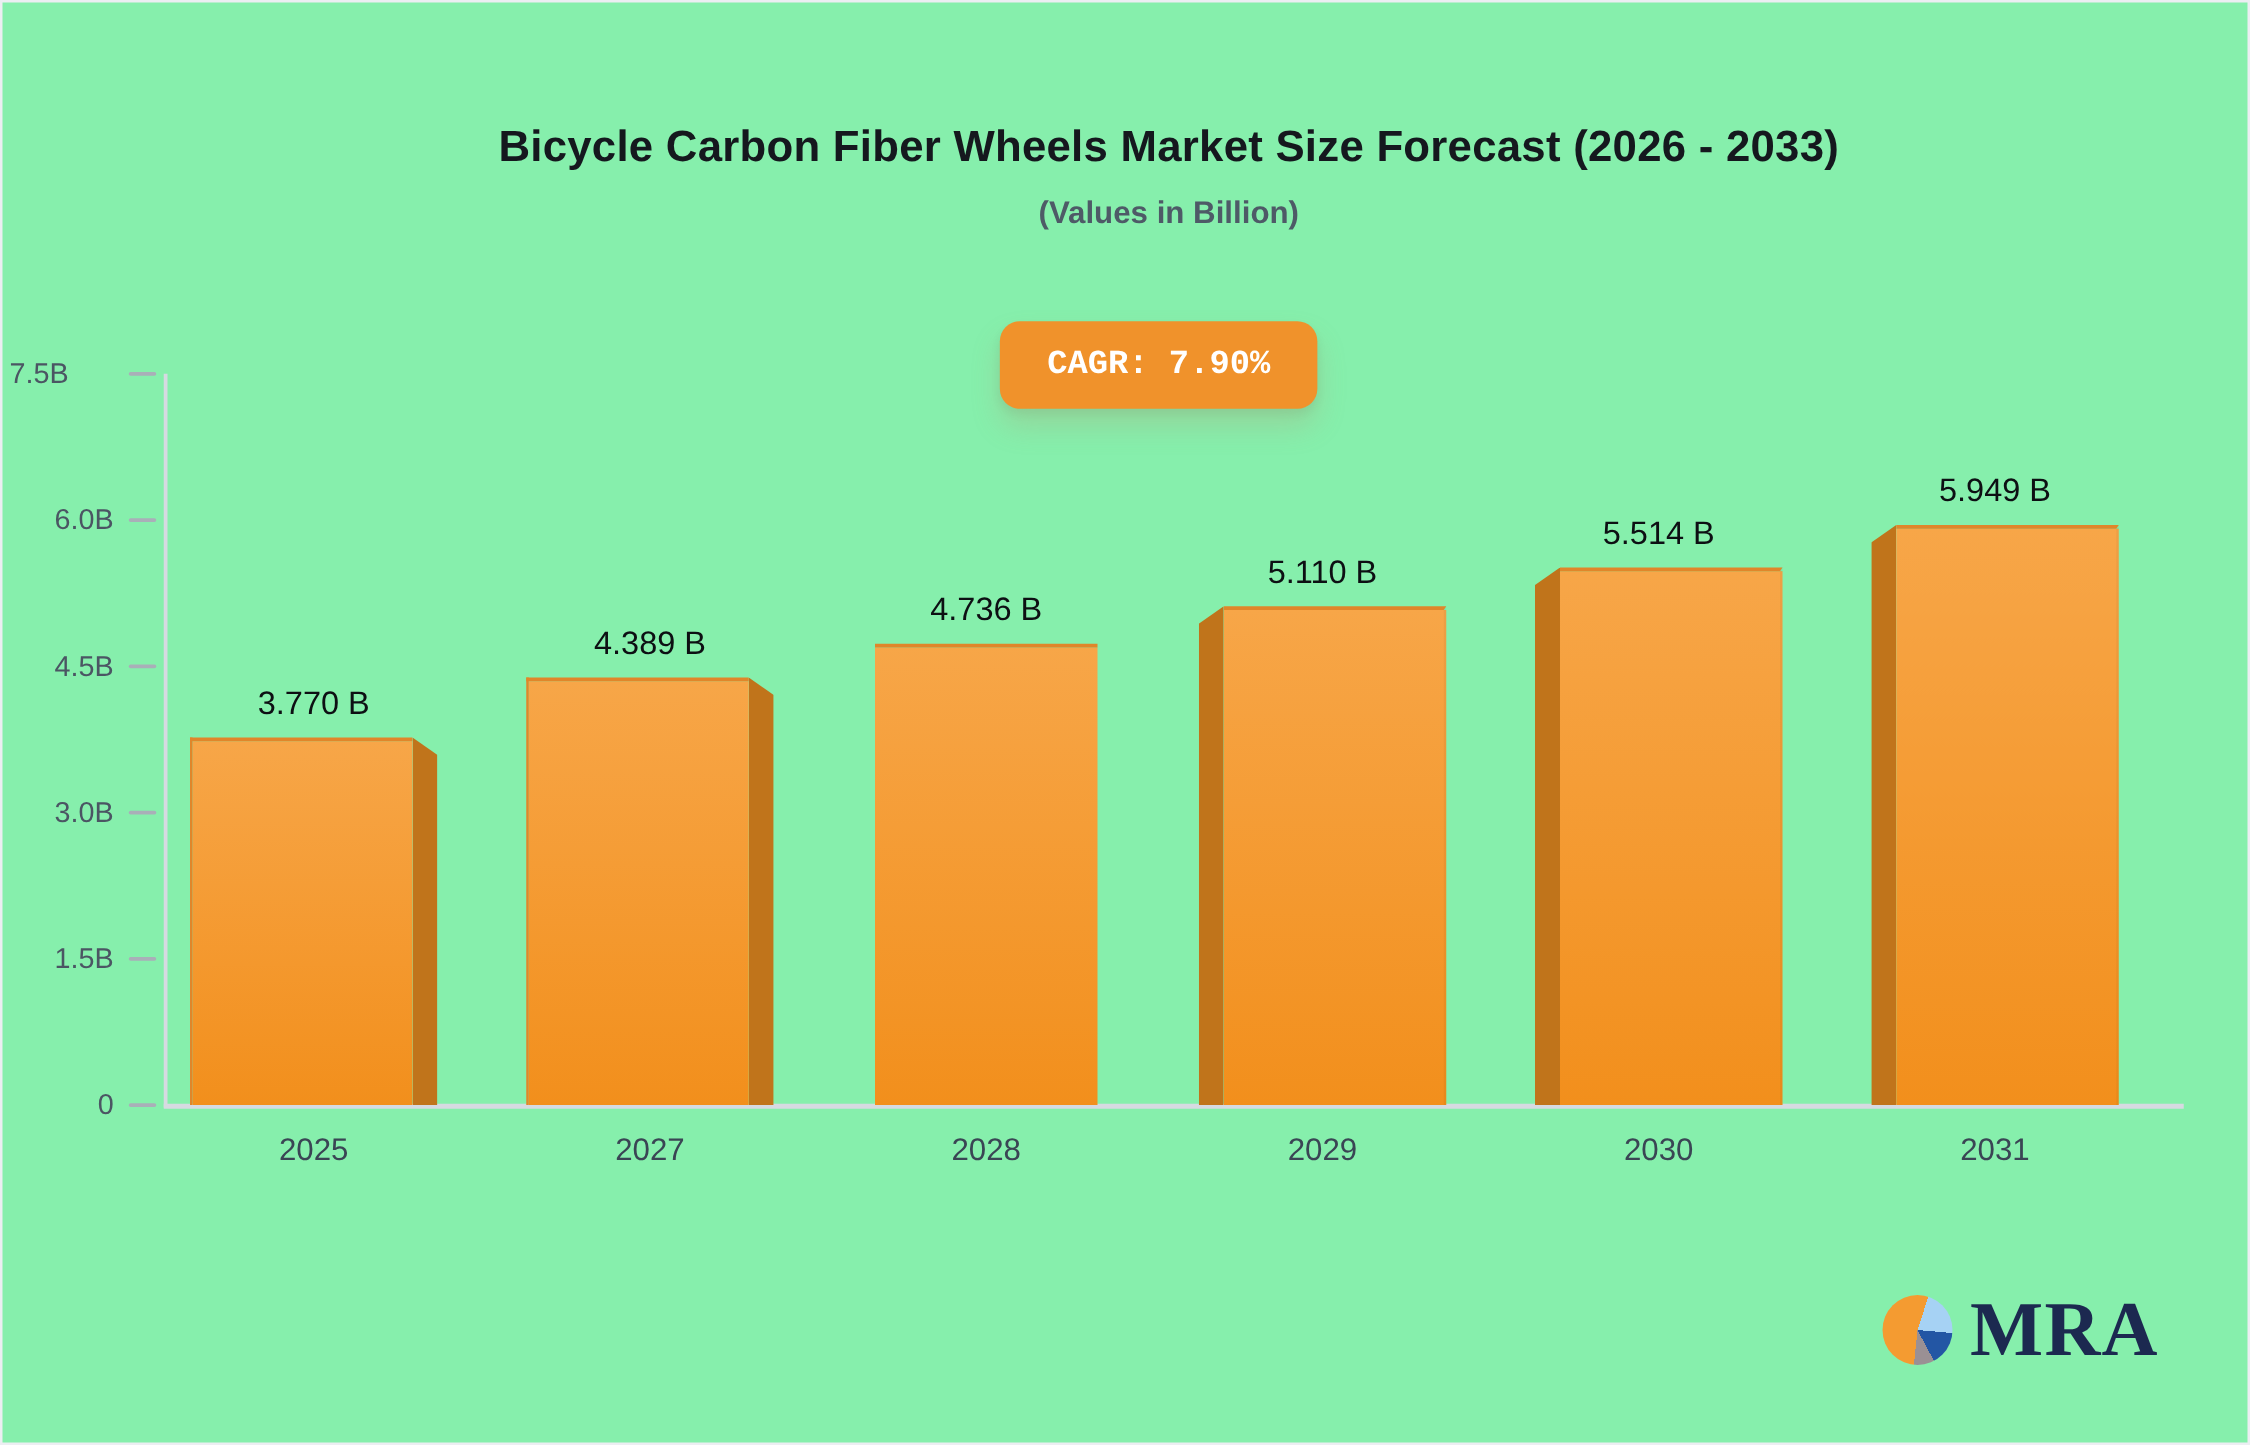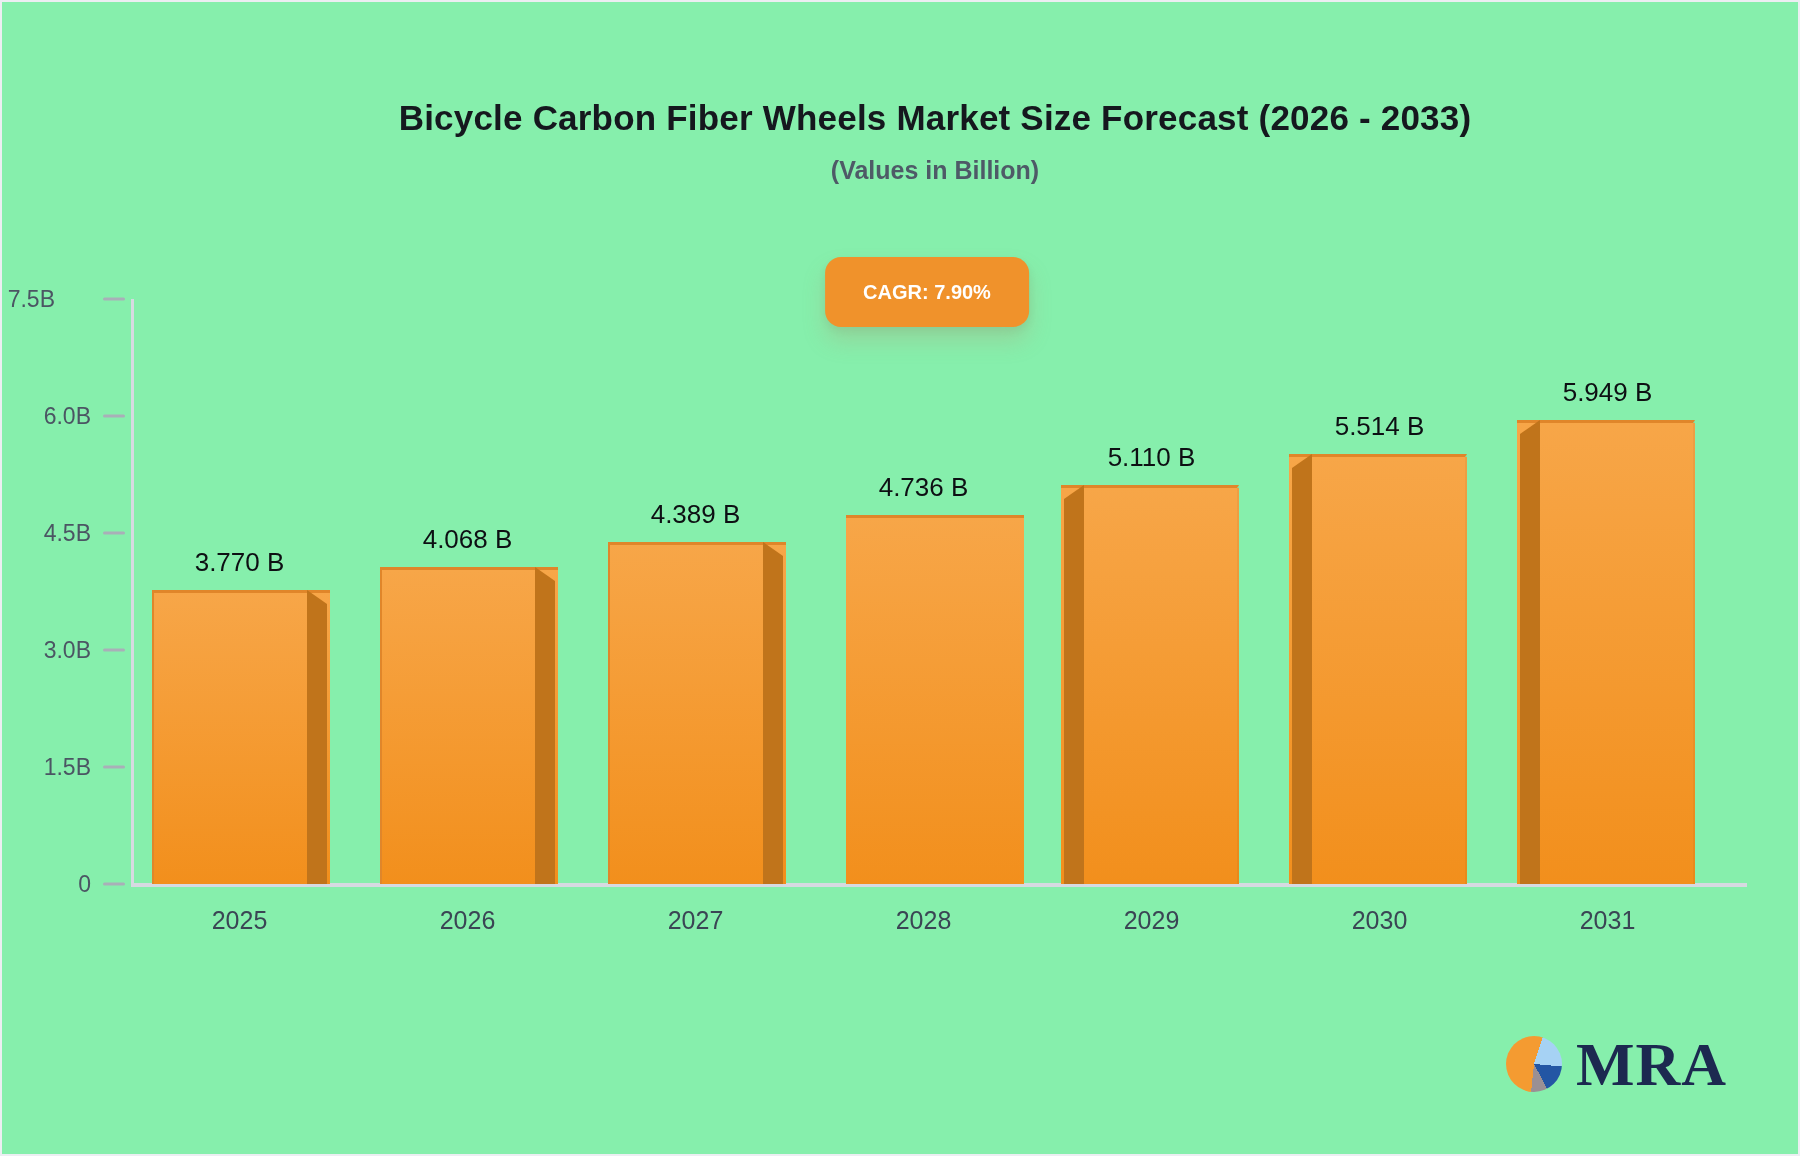--- a/index.html
+++ b/index.html
@@ -14,37 +14,38 @@
     border:2px solid #eceef2; overflow:hidden;
     font-family:"Liberation Sans","DejaVu Sans",sans-serif;
   }
   
   .hdr{ position:absolute; left:133px; width:1600px; top:96px; text-align:center; }
   .hdr h1{ margin:0; font-size:35px; font-weight:700; color:var(--title); letter-spacing:.2px; }
   .hdr .sub{ margin-top:18px; font-size:25px; font-weight:700; color:var(--subtitle); }
   .badge{
     position:absolute; top:255px; left:925px; transform:translateX(-50%);
     height:70px; line-height:70px; padding:0 38px; border-radius:16px;
-    background:var(--badge); color:#ffffff; font-size:20px; font-weight:700;
+    background:var(--badge); color:#ffffff; font-size:27px; font-weight:700;
     box-shadow:0 14px 22px rgba(180,150,110,.28), 0 4px 8px rgba(0,0,0,.06);
     white-space:nowrap;
+    font-family:Liberation Mono, monospace;
   }
   
   .yticks{ position:absolute; left:0; top:297px; width:123px; height:585px; }
   .ytick{ position:absolute; right:0; display:flex; align-items:center; gap:12px; transform:translateY(50%); }
   .ytick .lab{ font-size:23px; color:var(--tick-text); }
   .ytick .dash{ width:22px; height:3px; border-radius:2px; background:var(--tick-dash); }
   .yaxis-line{ position:absolute; left:129px; top:297px; width:3px; height:587px; background:var(--axis); }
   .xaxis-line{ position:absolute; left:129px; top:881px; width:1616px; height:4px; background:var(--axis); }
   
   .bars{
     position:absolute; left:150px; top:297px; width:1543px; height:585px;
     display:flex; justify-content:space-between; align-items:flex-end;
   }
-  .bar-group{ width:175px; display:flex; flex-direction:column; justify-content:flex-end; align-items:center; position:relative; }
+  .bar-group{ width:198px; display:flex; flex-direction:column; justify-content:flex-end; align-items:center; position:relative; }
   .bar-label{ font-size:26px; font-weight:500; color:var(--label-text); margin-bottom:12px; white-space:nowrap; }
   .bar3d{ position:relative; width:100%; }
   .face{
     position:absolute; top:0; bottom:0; width:178px;
     background:linear-gradient(180deg,var(--bar-top) 0%,var(--bar-bottom) 100%);
     border-top:3px solid var(--bar-edge);
   }
   .side{ position:absolute; top:0; bottom:0; width:20px; background:var(--bar-shadow); }
   .side-right .face{ left:0; border-left:2px solid var(--bar-edge); }
   .side-right .side{ right:0; clip-path:polygon(0 0,100% 14px,100% 100%,0 100%); }
@@ -108,28 +109,20 @@
   <div class="bars">
       <div class="bar-group">
         <div class="bar-label">3.770 B</div>
         <div class="bar3d side-right" style="height: 294px;">
           <div class="face"></div>
           <div class="side"></div>
         </div>
         <div class="year-label">2025</div>
       </div>
       <div class="bar-group">
-        <div class="bar-label">4.068 B</div>
-        <div class="bar3d side-right" style="height: 317px;">
-          <div class="face"></div>
-          <div class="side"></div>
-        </div>
-        <div class="year-label">2026</div>
-      </div>
-      <div class="bar-group">
         <div class="bar-label">4.389 B</div>
         <div class="bar3d side-right" style="height: 342px;">
           <div class="face"></div>
           <div class="side"></div>
         </div>
         <div class="year-label">2027</div>
       </div>
       <div class="bar-group">
         <div class="bar-label">4.736 B</div>
         <div class="bar3d side-none" style="height: 369px;">

